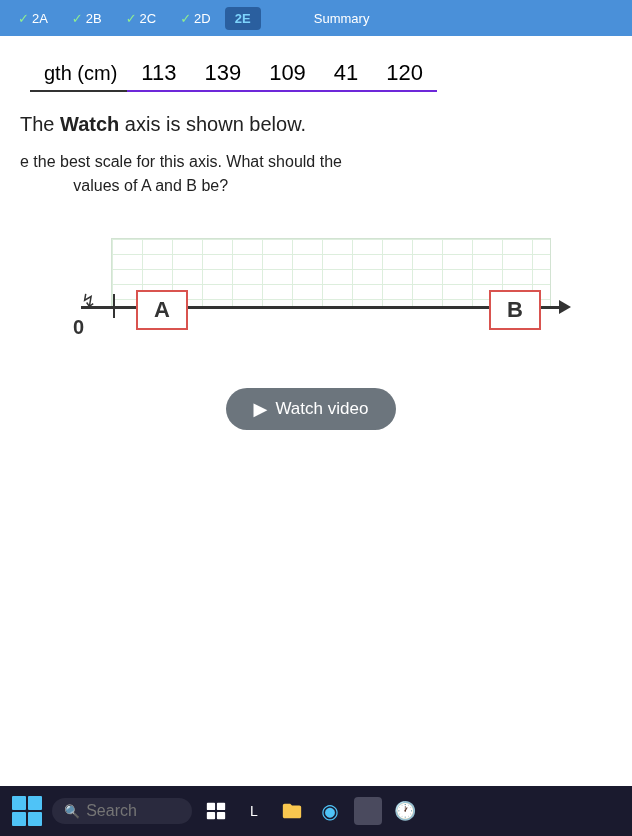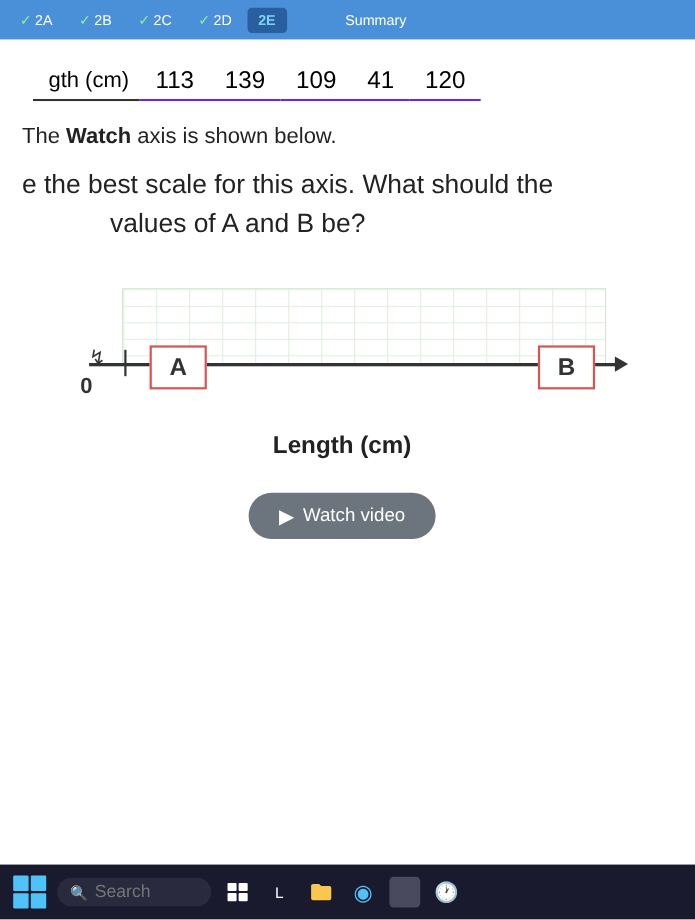--- a/index.html
+++ b/index.html
@@ -98,21 +98,21 @@
       color: #222;
       margin-bottom: 12px;
       line-height: 1.4;
     }
 
     .instruction-text strong {
       font-weight: bold;
     }
 
     .question-text {
-      font-size: 24px;
+      font-size: 16px;
       color: #222;
       margin-bottom: 8px;
       line-height: 1.5;
     }
 
     
     .number-line-container {
       margin: 20px auto;
       padding: 10px 20px;
       position: relative;
@@ -392,21 +392,20 @@
       <div class="box-a">
         <span>A</span>
       </div>
 
       <div class="box-b">
         <span>B</span>
       </div>
 
     </div>
 
-    <div class="length-label">Length (cm)</div>
   </div>
 
   <button class="watch-video-btn">
     <span class="play-icon">▶</span>
     <span>Watch video</span>
   </button>
 
 </div>
 
 <div class="taskbar">

